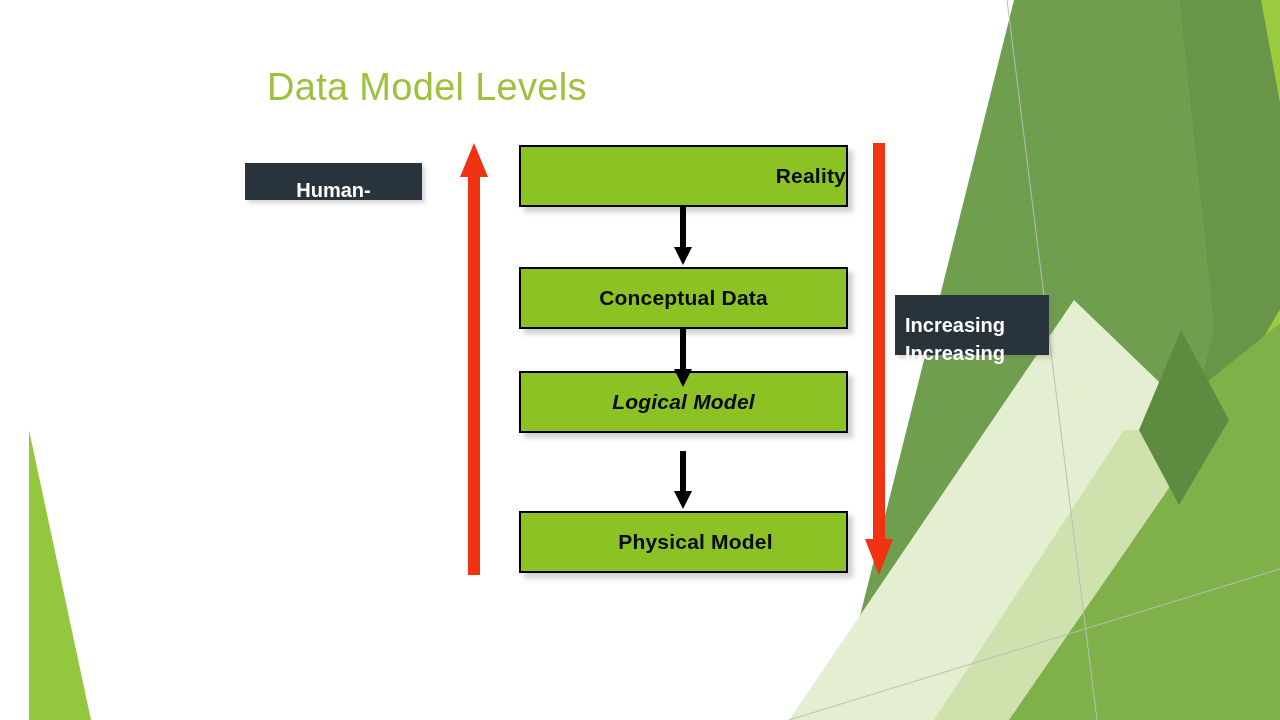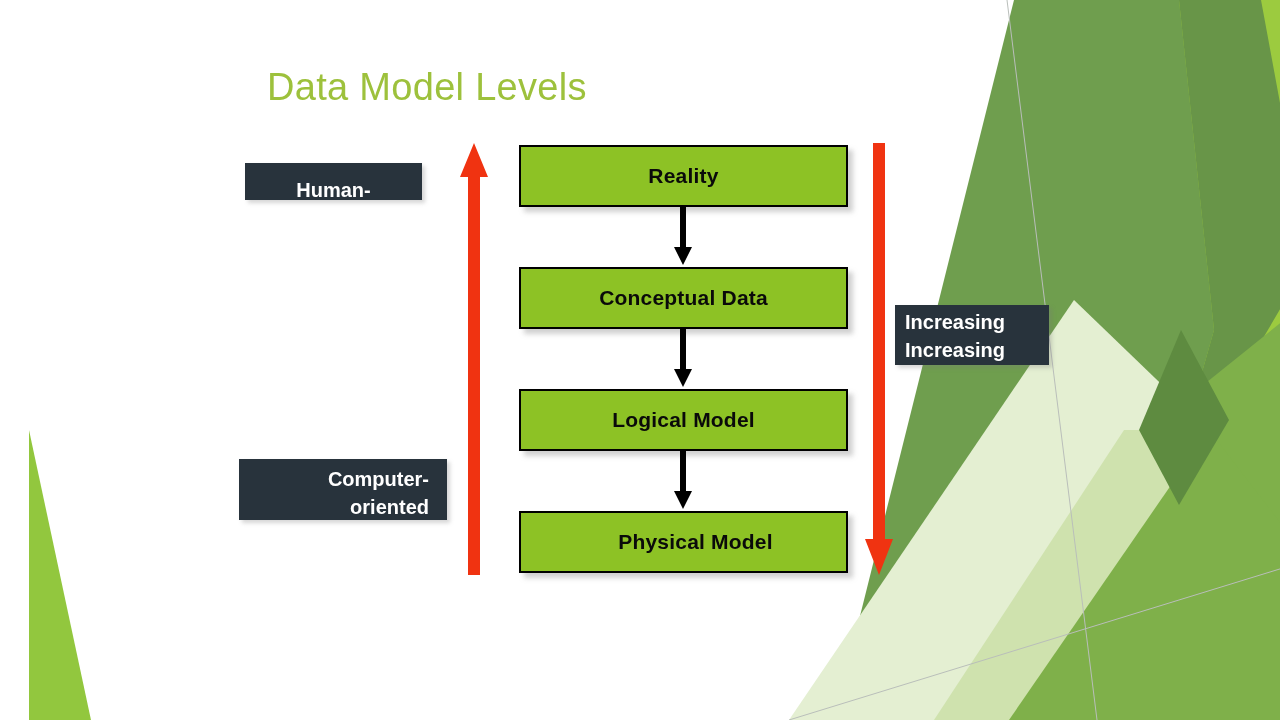--- a/index.html
+++ b/index.html
@@ -52,23 +52,23 @@
     align-items: center;
     justify-content: center;
   }
   .flow-box-label {
     font-size: 21px;
     font-weight: bold;
     color: #0a0a0a;
     letter-spacing: 0.2px;
     text-align: center;
   }
-  #box-reality        { top: 145px; }
+  #box-reality        { top: 145px; justify-content: flex-end; }
   #box-conceptual     { top: 267px; }
-  #box-logical        { top: 389px; }
+  #box-logical        { top: 371px; font-style: italic; }
   #box-physical       { top: 511px; padding-left: 24px; }
 
   
   .connector {
     position: absolute;
     left: 645px;
     width: 18px;
     height: 60px;
   }
   #connector-1 { top: 207px; }
@@ -113,24 +113,24 @@
   #callout-computer {
     left: 210px;
     top: 459px;
     width: 208px;
     height: 61px;
     padding: 7px 18px 0 12px;
     text-align: right;
   }
   #callout-abstraction {
     left: 866px;
-    top: 305px;
+    top: 295px;
     width: 154px;
     height: 60px;
-    padding: 4px 10px 0 10px;
+    padding: 17px 10px 0 10px;
     text-align: left;
   }
 </style>
 </head>
 <body>
 
 <div id="slide">
 
   <svg id="bg-decoration" viewBox="0 0 1280 720">
 
@@ -183,23 +183,19 @@
     <polygon points="6,0 12,0 12,40 18,40 9,58 0,40 6,40" fill="#000000"></polygon>
   </svg>
   <svg class="connector" id="connector-3" viewBox="0 0 18 60">
     <polygon points="6,0 12,0 12,40 18,40 9,58 0,40 6,40" fill="#000000"></polygon>
   </svg>
 
   <div class="callout" id="callout-human">
     <span>Human-oriented</span>
   </div>
 
-  <div class="callout" id="callout-computer">
-    <span>Computer-</span><br>
-    <span>oriented</span>
-  </div>
 
   <div class="callout" id="callout-abstraction">
     <span>Increasing</span><br>
     <span>Increasing</span>
   </div>
 
 </div>
 
 </body></html>

